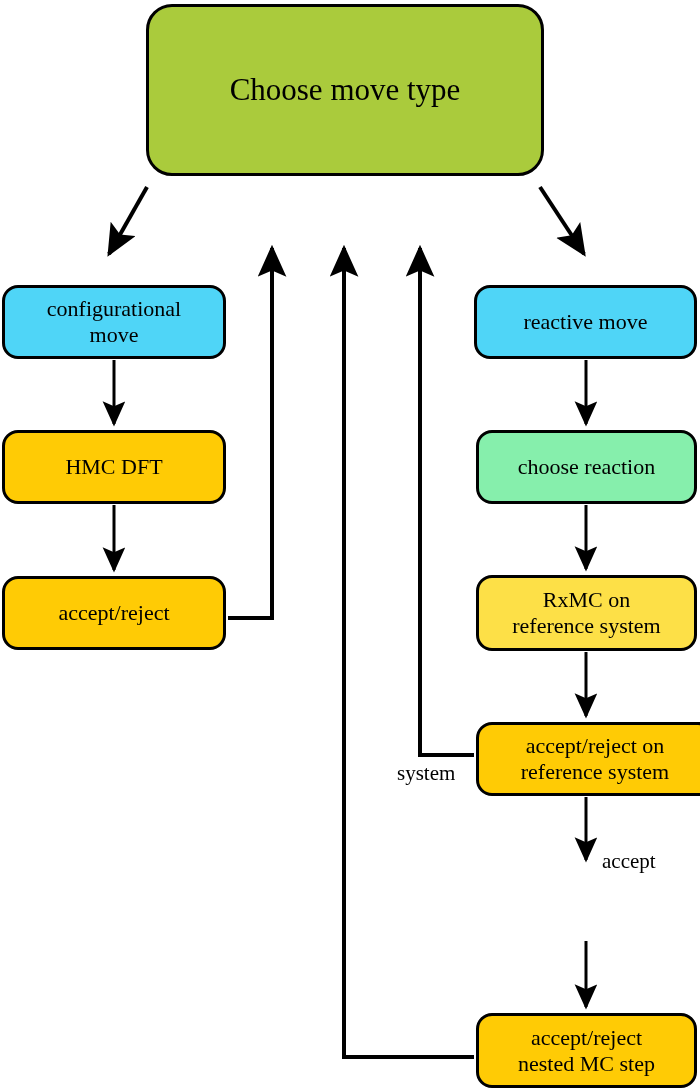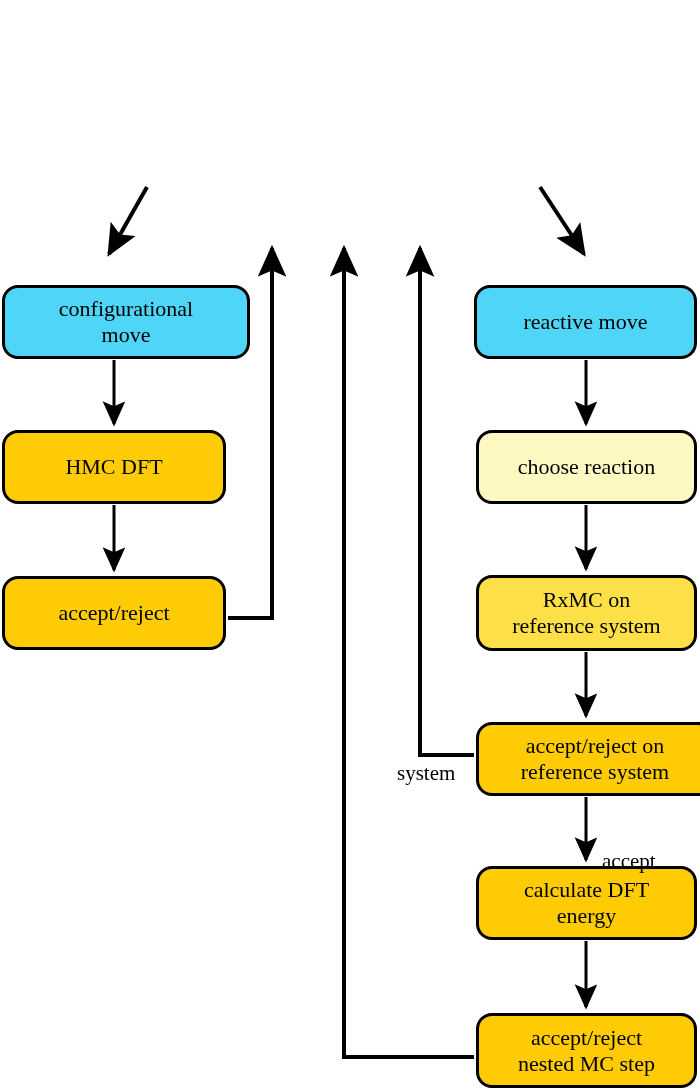--- a/index.html
+++ b/index.html
@@ -97,56 +97,55 @@
 
     <g>
       <path d="M474,755 L420,755 L420,248" fill="none" stroke="#000000" stroke-width="4" marker-end="url(#arrowhead)"></path>
     </g>
 
     <g>
       <path d="M474,1057 L344,1057 L344,248" fill="none" stroke="#000000" stroke-width="4" marker-end="url(#arrowhead)"></path>
     </g>
   </svg>
 
+  <div class="node-box" style="left:146px; top:4px; width:398px; height:172px; background:#aacb3c; border-radius:26px; font-size:31px;">
+    <span class="node-label">Choose move type</span>
+  </div>
 
-  <div class="node-box" style="left:2px; top:285px; width:248px; height:74px; background:#4fd5f7; font-size:22px;">
+  <div class="node-box" style="left:2px; top:285px; width:224px; height:74px; background:#4fd5f7; font-size:22px;">
     <span class="node-label">configurational
 move</span>
   </div>
 
   <div class="node-box" style="left:2px; top:430px; width:224px; height:74px; background:#ffcb05; font-size:22px;">
     <span class="node-label">HMC DFT</span>
   </div>
 
   <div class="node-box" style="left:474px; top:285px; width:223px; height:74px; background:#4fd5f7; font-size:22px;">
     <span class="node-label">reactive move</span>
   </div>
 
-  <div class="node-box" style="left:476px; top:430px; width:221px; height:74px; background:#fef9c3; font-size:22px;">
+  <div class="node-box" style="left:476px; top:430px; width:221px; height:74px; background:#86efac; font-size:22px;">
     <span class="node-label">choose reaction</span>
   </div>
 
   <div class="node-box" style="left:2px; top:576px; width:224px; height:74px; background:#ffcb05; font-size:22px;">
     <span class="node-label">accept/reject</span>
   </div>
 
   <div class="node-box" style="left:476px; top:575px; width:221px; height:76px; background:#fde047; font-size:22px;">
     <span class="node-label">RxMC on
 reference system</span>
   </div>
 
   <div class="node-box" style="left:476px; top:722px; width:238px; height:74px; background:#ffcb05; font-size:22px;">
     <span class="node-label">accept/reject on
 reference system</span>
   </div>
 
-  <div class="node-box" style="left:476px; top:866px; width:221px; height:74px; background:#ffcb05; font-size:22px;">
-    <span class="node-label">calculate DFT
-energy</span>
-  </div>
 
   <div class="node-box" style="left:476px; top:1013px; width:221px; height:75px; background:#ffcb05; font-size:22px;">
     <span class="node-label">accept/reject
 nested MC step</span>
   </div>
 
   <div class="edge-label" style="left:397px; top:763px; font-size:21px;">system</div>
 
   <div class="edge-label" style="left:602px; top:808px; font-size:21px;margin-top:43px;">accept</div>
 

